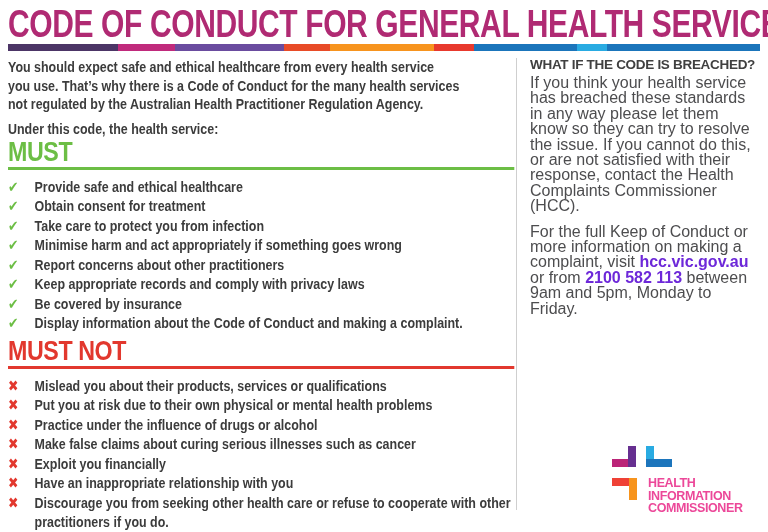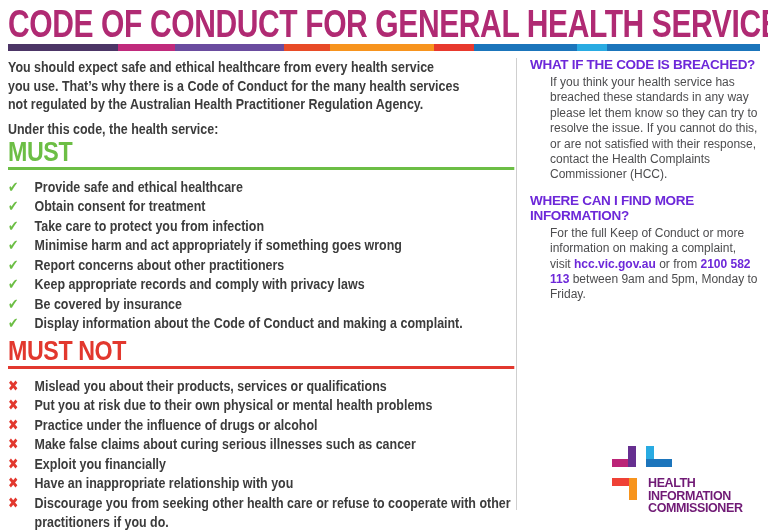--- a/index.html
+++ b/index.html
@@ -93,33 +93,32 @@
     background: #CFCFCF;
   }
 
   
   .right-col {
     position: absolute;
     left: 530px; top: 57px;
     width: 230px;
   }
   .sidebar-section h3, .info-heading {
-    color: #6d28d9;
+    color: #404040;
     font-size: 13.5px;
     font-weight: bold;
     letter-spacing: -0.3px;
     line-height: 15px;
     margin-bottom: 3px;
   }
   .sidebar-section p, .info-body {
-    font-size: 12px;
+    font-size: 16px;
     line-height: 15.4px;
     color: #4D4D4F;
     margin-bottom: 10px;
-    margin-left: 20px;
   }
   .info-body b { color: #6d28d9; }
 
   
   .logo {
     position: absolute;
     left: 612px; top: 444px;
     width: 150px; height: 80px;
   }
   .logo-cross { position: absolute; left: 0; top: 0; width: 62px; height: 58px; }
@@ -130,21 +129,21 @@
   .bar-blue     { left: 34px; top: 15px; width: 26px; height: 8px;  background: #1C75BC; }
   .bar-red      { left: 0;    top: 34px; width: 25px; height: 8px;  background: #EF4136; }
   .bar-orange   { left: 17px; top: 34px; width: 8px;  height: 22px; background: #F7941D; }
   .logo-text {
     position: absolute;
     left: 36px; top: 33px;
     font-size: 12.5px;
     font-weight: bold;
     letter-spacing: -0.4px;
     line-height: 12.6px;
-    color: #701a75;
+    color: #ec4899;
     white-space: nowrap;
   }
   .logo-text span { display: block; }
 </style>
 </head>
 <body>
 
 <div class="page">
 
   <h1 class="title">CODE OF CONDUCT FOR GENERAL HEALTH SERVICES</h1>
@@ -285,21 +284,20 @@
         <section class="sidebar-section">
           <h3>WHAT IF THE CODE IS BREACHED?</h3>
           <p>If you think your health service has breached these standards in any way please let them know so they can try to resolve the issue. If you cannot do this, or are not satisfied with their response, contact the Health Complaints Commissioner (HCC).</p>
         </section>
 
         <section class="sidebar-section">
         </section>
       </div>
 
     <section class="sidebar-section">
-      <h3 class="info-heading">WHERE CAN I FIND MORE INFORMATION?</h3>
       <p class="info-body"><span>For the full Keep of Conduct or more information on making a complaint, visit </span><b>hcc.vic.gov.au</b><span> or from </span><b>2100 582 113</b><span> between 9am and 5pm, Monday to Friday.</span></p>
     </section>
 
   </div>
 
   <div class="logo">
     <div class="logo-cross">
       <span class="logo-bar bar-magenta"></span>
       <span class="logo-bar bar-purple"></span>
       <span class="logo-bar bar-lightblue"></span>

